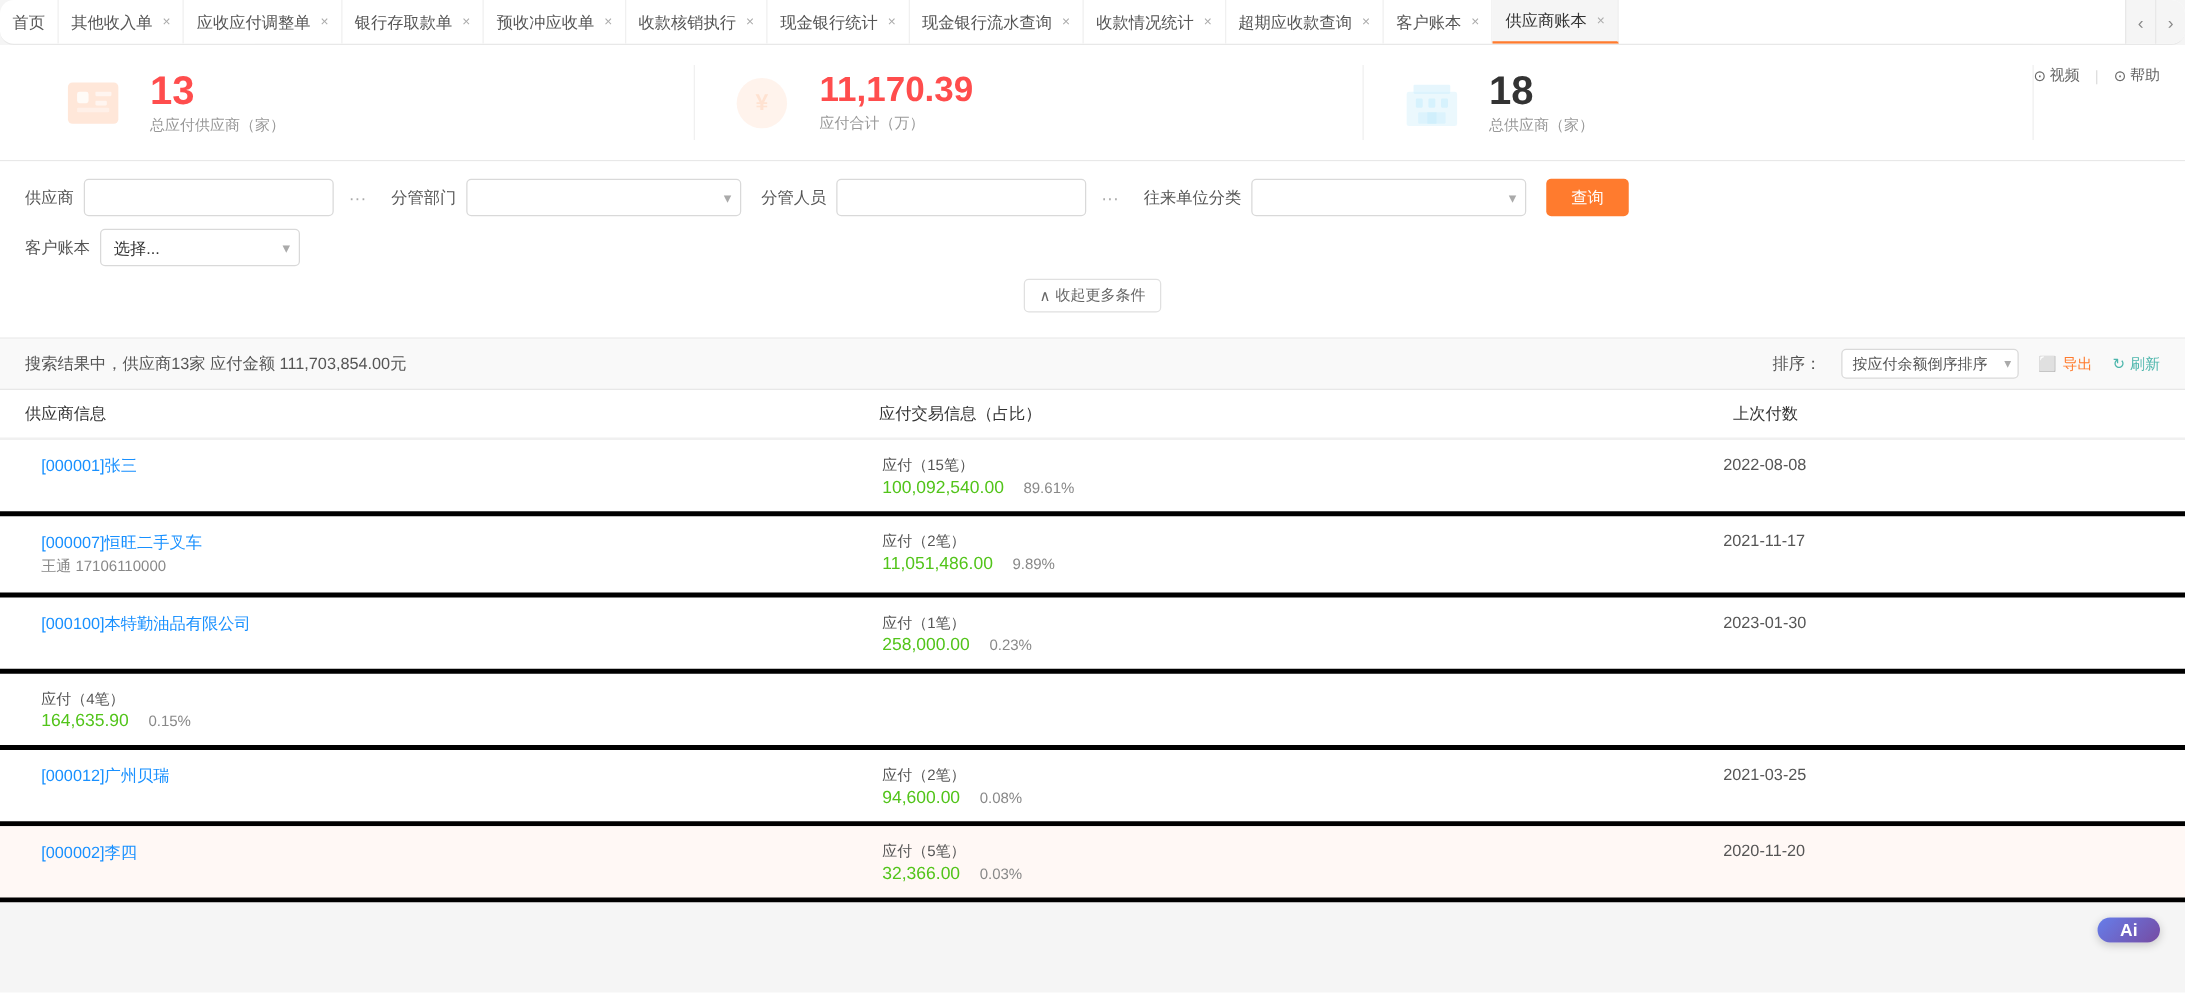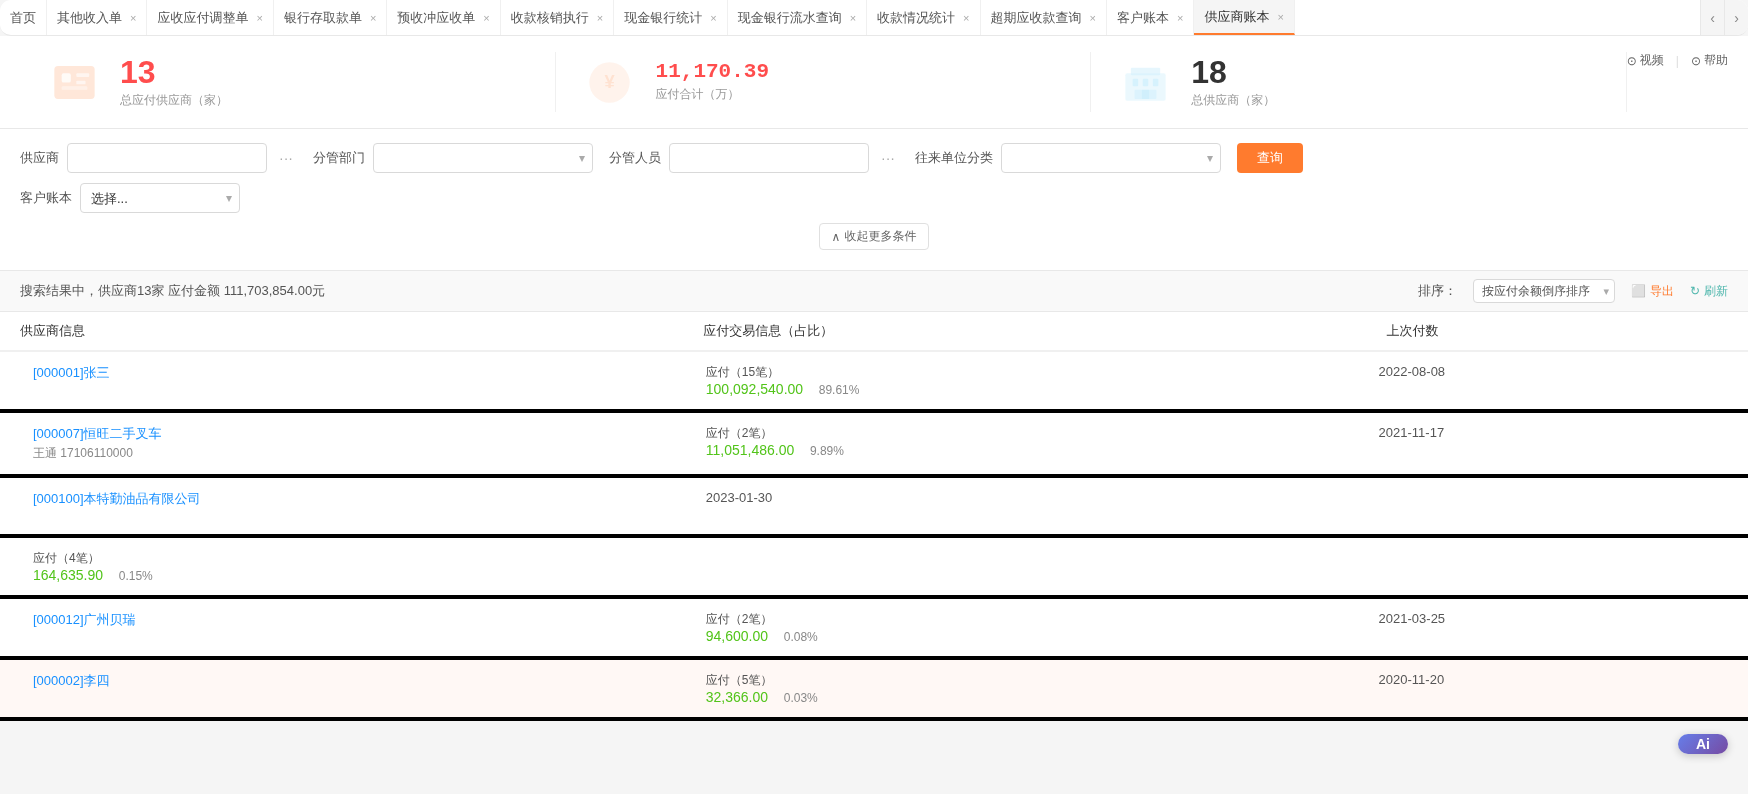--- a/index.html
+++ b/index.html
@@ -139,21 +139,21 @@
   </div>
 
   <div class="summary-card">
     <div class="card-icon">
       <svg viewBox="0 0 60 60" fill="none">
         <circle cx="30" cy="30" r="22" fill="#ff7b2e" opacity="0.3"></circle>
         <text x="30" y="36" text-anchor="middle" font-size="20" fill="#ff7b2e" opacity="0.6" font-weight="bold">¥</text>
       </svg>
     </div>
     <div class="card-content">
-      <div class="number" style="font-size:21px;font-family:Liberation Mono, monospace;">11,170.39</div>
+      <div class="number" style="font-size:28px;">11,170.39</div>
       <div class="label">应付合计（万）</div>
     </div>
   </div>
 
   <div class="summary-card">
     <div class="card-icon">
       <svg viewBox="0 0 60 60" fill="none">
         <rect x="8" y="20" width="44" height="30" rx="2" fill="#5bc8f5" opacity="0.4"></rect>
         <rect x="14" y="14" width="32" height="8" rx="1" fill="#5bc8f5" opacity="0.5"></rect>
         <rect x="16" y="26" width="6" height="8" rx="1" fill="#5bc8f5" opacity="0.7"></rect>
@@ -277,20 +277,25 @@
       <span class="transaction-amount">11,051,486.00</span>
       <span class="transaction-pct">9.89%</span>
     </div>
     <div class="last-payment">2021-11-17</div>
   </div>
 
   <div class="table-row">
     <div>
       <a class="supplier-link">[000100]本特勤油品有限公司</a>
     </div>
+    <div>
+      <div class="transaction-label">应付（1笔）</div>
+      <span class="transaction-amount">258,000.00</span>
+      <span class="transaction-pct">0.23%</span>
+    </div>
     <div class="last-payment">2023-01-30</div>
   </div>
 
   <div class="table-row">
     <div>
       <div class="transaction-label">应付（4笔）</div>
       <span class="transaction-amount">164,635.90</span>
       <span class="transaction-pct">0.15%</span>
     </div>
     <div class="last-payment"></div>

